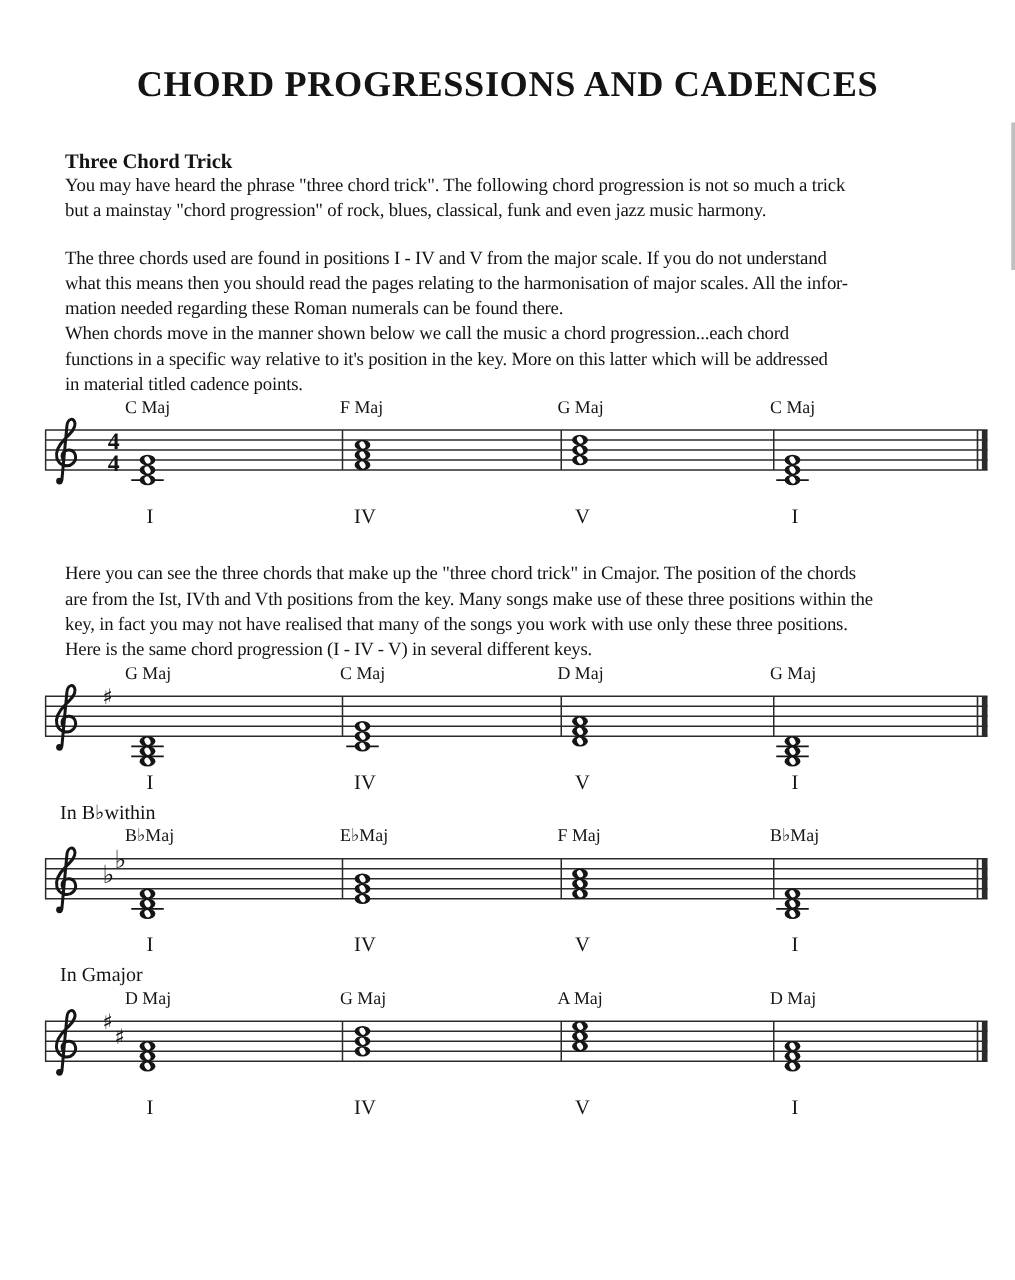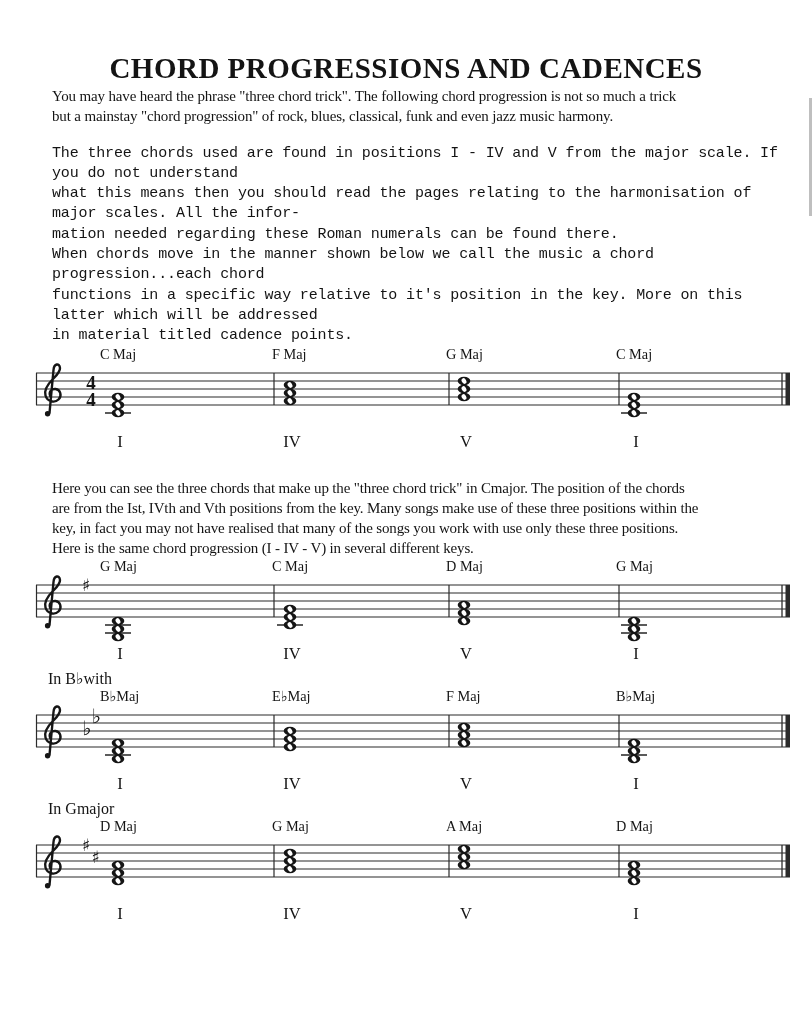--- a/index.html
+++ b/index.html
@@ -15,41 +15,42 @@
   }
   .body-text{
     font-size:15px;line-height:20.3px;letter-spacing:-0.15px;
     white-space:pre-line;margin:0 6px 0 14px;
   }
   .indent-b{margin-left:18px;}
   .mt-intro{margin-top:40px;}
   h2{
     margin:32px 0 0 18px;font-size:16.5px;line-height:21px;font-weight:bold;
   }
-  .gap1{margin-top:17px;font-family:Liberation Mono, monospace;}
+  .gap1{margin-top:17px;}
   .gap2{margin-top:26px;}
   svg.staff{display:block;margin:0;}
   .key-label{
     margin:7px 0 0 14px;font-size:16px;line-height:21px;
     font-family:"Liberation Serif","DejaVu Sans",serif;
   }
   .key-label.tight{margin-top:4px;}
   .scan-edge{
     position:absolute;right:0;top:98px;width:3px;height:118px;
     background:#8a8a8a;opacity:.55;
   }
 </style>
 </head>
 <body>
 
 <div class="page">
 
   <h1>CHORD PROGRESSIONS AND CADENCES</h1>
 
 
+  <h2>Three Chord Trick</h2>
 
   <p class="body-text indent-b">You may have heard the phrase "three chord trick". The following chord progression is not so much a trick
 but a mainstay "chord progression" of rock, blues, classical, funk and even jazz music harmony.</p>
 
   <p class="body-text indent-b gap1">The three chords used are found in positions I - IV and V from the major scale. If you do not understand
 what this means then you should read the pages relating to the harmonisation of major scales. All the infor-
 mation needed regarding these Roman numerals can be found there.
 When chords move in the manner shown below we call the music a chord progression...each chord
 functions in a specific way relative to it's position in the key. More on this latter which will be addressed
 in material titled cadence points.</p>
@@ -158,21 +159,21 @@
       <ellipse cx="600" cy="78" rx="6.3" ry="4.2" fill="#151515"></ellipse>
       <ellipse cx="600" cy="78" rx="2.2" ry="3" fill="#fff" transform="rotate(-30 600 78)"></ellipse>
       <ellipse cx="600" cy="70" rx="6.3" ry="4.2" fill="#151515"></ellipse>
       <ellipse cx="600" cy="70" rx="2.2" ry="3" fill="#fff" transform="rotate(-30 600 70)"></ellipse>
       <ellipse cx="600" cy="62" rx="6.3" ry="4.2" fill="#151515"></ellipse>
       <ellipse cx="600" cy="62" rx="2.2" ry="3" fill="#fff" transform="rotate(-30 600 62)"></ellipse>
       <text x="582" y="12" font-size="14.3" font-family="Liberation Serif, DejaVu Sans, serif" fill="#151515">G Maj</text>
       <text x="602" y="100" text-anchor="middle" font-size="16.5" font-family="Liberation Serif, DejaVu Serif, serif" fill="#151515">I</text>
     </svg>
 
-  <div class="key-label tight">In B♭with</div>
+  <div class="key-label tight">In B♭within</div>
   <svg class="staff" width="758" height="105" viewBox="0 0 758 105">
       <line x1="2" y1="26" x2="756" y2="26" stroke="#2b2b2b" stroke-width="1.1"></line>
       <line x1="2" y1="34" x2="756" y2="34" stroke="#2b2b2b" stroke-width="1.1"></line>
       <line x1="2" y1="42" x2="756" y2="42" stroke="#2b2b2b" stroke-width="1.1"></line>
       <line x1="2" y1="50" x2="756" y2="50" stroke="#2b2b2b" stroke-width="1.1"></line>
       <line x1="2" y1="58" x2="756" y2="58" stroke="#2b2b2b" stroke-width="1.1"></line>
       <line x1="2.5" y1="26" x2="2.5" y2="58" stroke="#2b2b2b" stroke-width="1.2"></line>
       <line x1="240" y1="26" x2="240" y2="58" stroke="#2b2b2b" stroke-width="1.2"></line>
       <line x1="415" y1="26" x2="415" y2="58" stroke="#2b2b2b" stroke-width="1.2"></line>
       <line x1="585" y1="26" x2="585" y2="58" stroke="#2b2b2b" stroke-width="1.2"></line>

